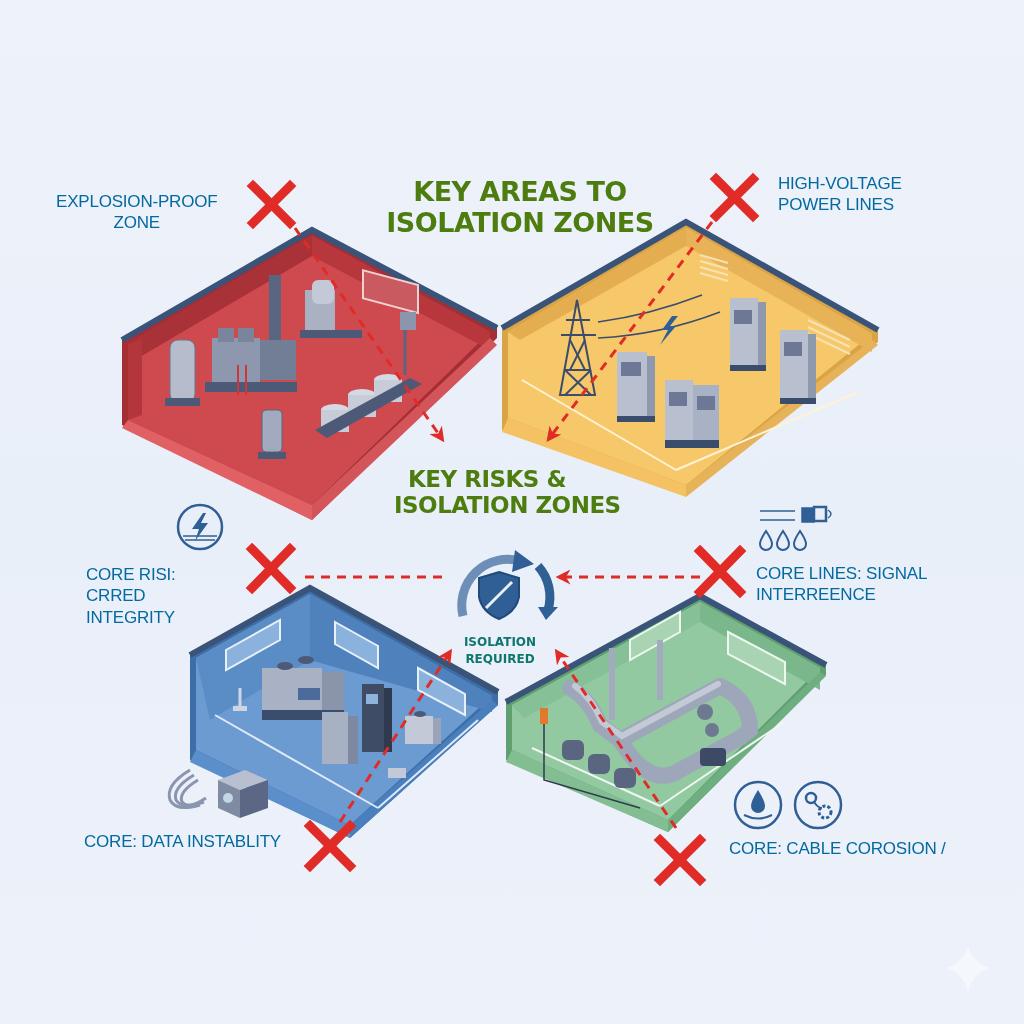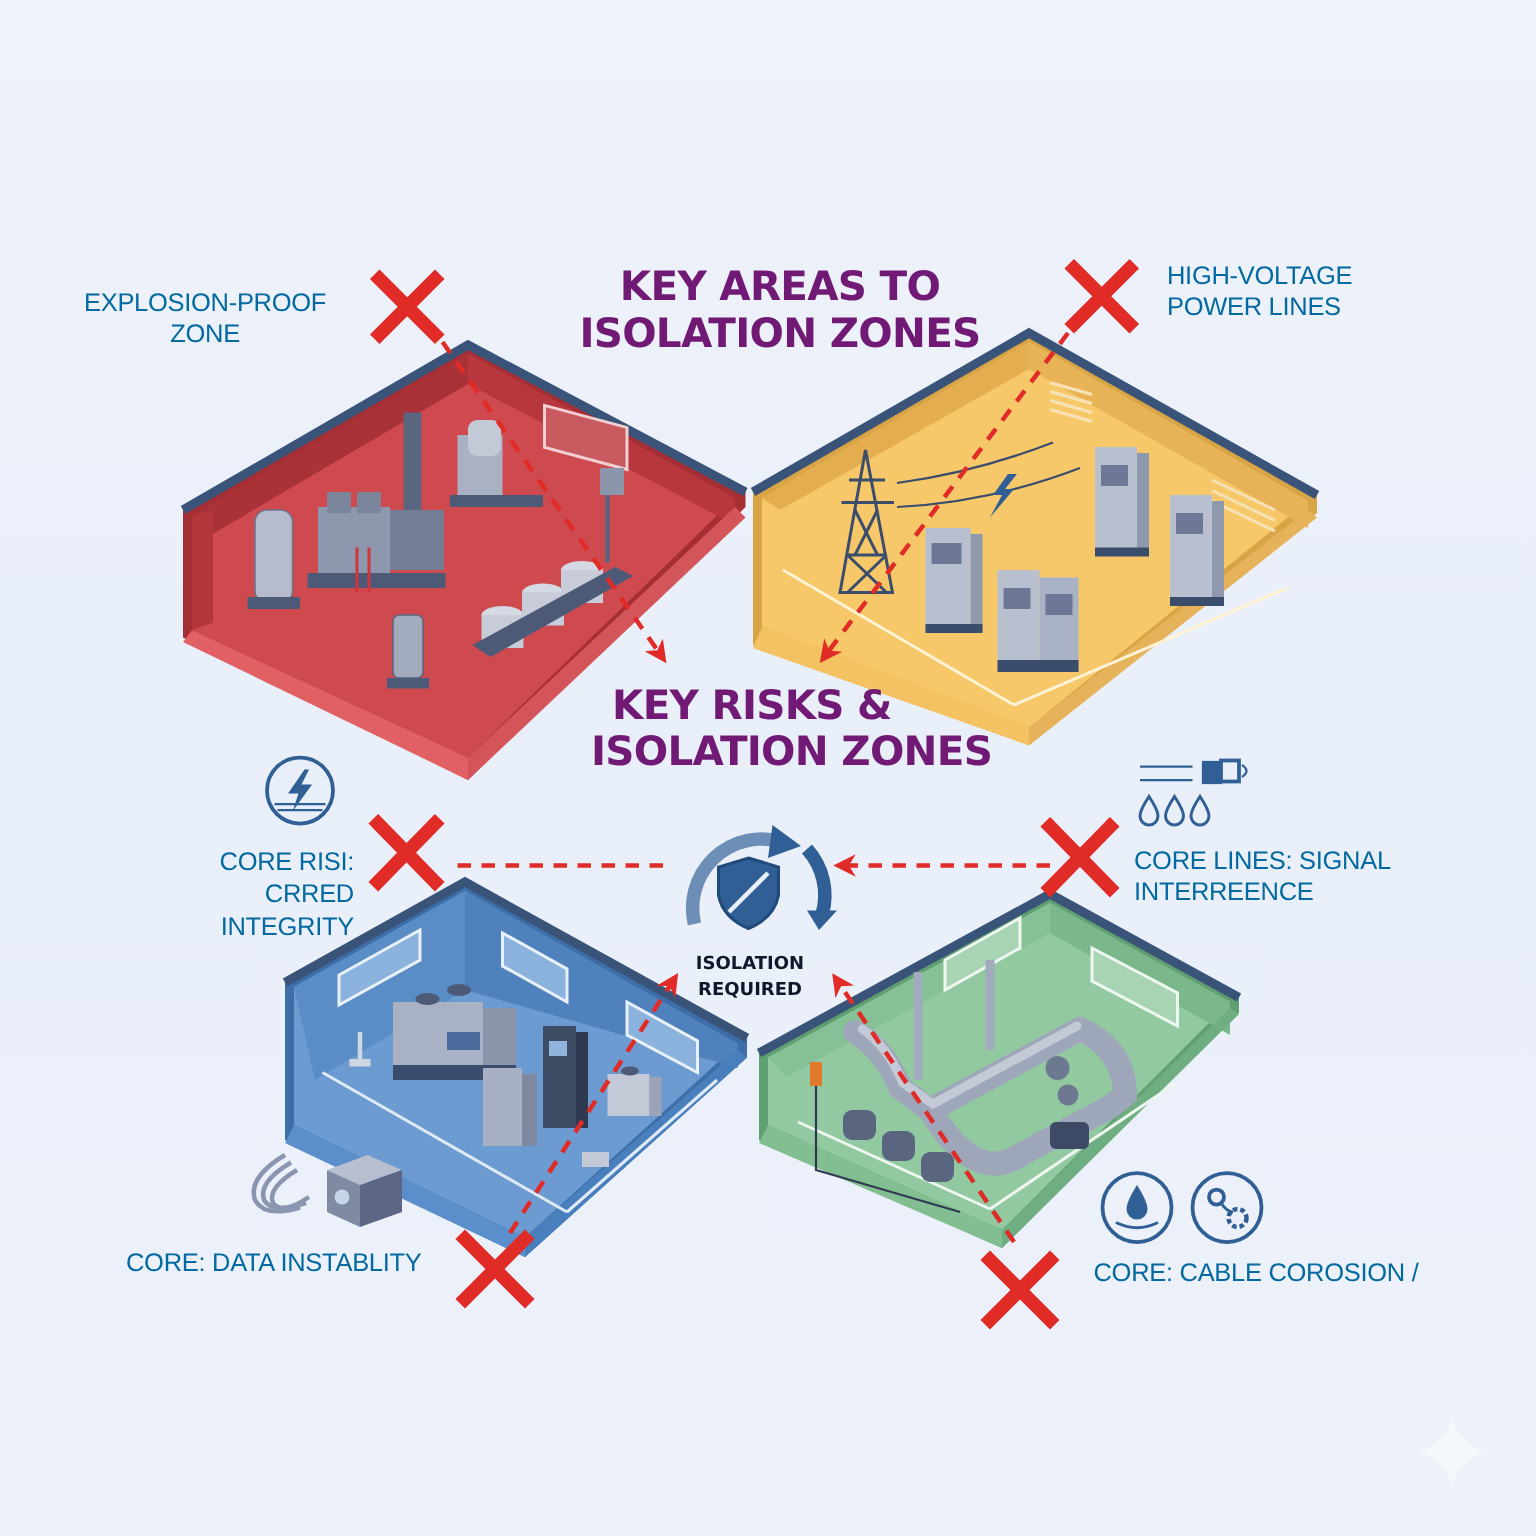--- a/index.html
+++ b/index.html
@@ -3,30 +3,30 @@
 <meta charset="utf-8">
 <style>
   html, body { margin:0; padding:0; }
   body {
     width:1024px; height:1024px; overflow:hidden; position:relative;
     background: linear-gradient(180deg,#eef2fa 0%,#e9eff9 50%,#edf1fa 100%);
     font-family:"Liberation Sans", "DejaVu Sans", sans-serif;
   }
   #stage { position:absolute; left:0; top:0; width:1024px; height:1024px; }
   .title {
-    position:absolute; text-align:center; color:#701a75; font-weight:bold;
+    position:absolute; text-align:center; color:#4d7c0f; font-weight:bold;
     font-family:"DejaVu Sans", "Liberation Sans", sans-serif;
     letter-spacing:-0.5px; line-height:1.15;
   }
   .label {
     position:absolute; color:#0369a1; font-size:17px; line-height:1.25;
     font-family:"Liberation Sans", sans-serif; letter-spacing:-0.2px;
   }
   .center-label {
-    position:absolute; color:#0f172a; font-weight:bold; font-size:12px; text-align:center;
+    position:absolute; color:#0f766e; font-weight:bold; font-size:12px; text-align:center;
     line-height:1.4; font-family:"DejaVu Sans", sans-serif;
   }
 </style>
 </head>
 <body>
 
 <div id="stage">
 
 <svg width="1024" height="1024" viewBox="0 0 1024 1024" style="position:absolute;left:0;top:0">
   <defs>
@@ -292,41 +292,41 @@
   </g>
 
   <path d="M968,945 Q972,962 990,968 Q972,974 968,992 Q964,974 946,968 Q964,962 968,945 Z" fill="#f4f7fc"></path>
 </svg>
 
 <div class="title" style="left:330px; top:176px; width:380px; font-size:27px;">
   <div>KEY AREAS TO</div>
   <div>ISOLATION ZONES</div>
 </div>
 
-<div class="title" style="left:380px; top:455px; width:290px; font-size:27px; text-align:left;">
+<div class="title" style="left:380px; top:466px; width:290px; font-size:23px; text-align:left;">
   <div style="padding-left:28px;">KEY RISKS &amp;</div>
   <div style="padding-left:14px;">ISOLATION ZONES</div>
 </div>
 
 <div class="center-label" style="left:450px; top:634px; width:100px;">
   <div>ISOLATION</div>
   <div>REQUIRED</div>
 </div>
 
 <div class="label" style="left:56px; top:191px; text-align:center;">
   <div>EXPLOSION-PROOF</div>
   <div>ZONE</div>
 </div>
 
 <div class="label" style="left:778px; top:173px;">
   <div>HIGH-VOLTAGE</div>
   <div>POWER LINES</div>
 </div>
 
-<div class="label" style="left:86px; top:564px; text-align:right; width:150px;">
+<div class="label" style="left:86px; top:564px; width:150px;">
   <div>CORE RISI: CRRED</div>
   <div>INTEGRITY</div>
 </div>
 
 <div class="label" style="left:84px; top:831px;">
   <div>CORE: DATA INSTABLITY</div>
 </div>
 
 <div class="label" style="left:756px; top:563px;">
   <div>CORE LINES: SIGNAL</div>

